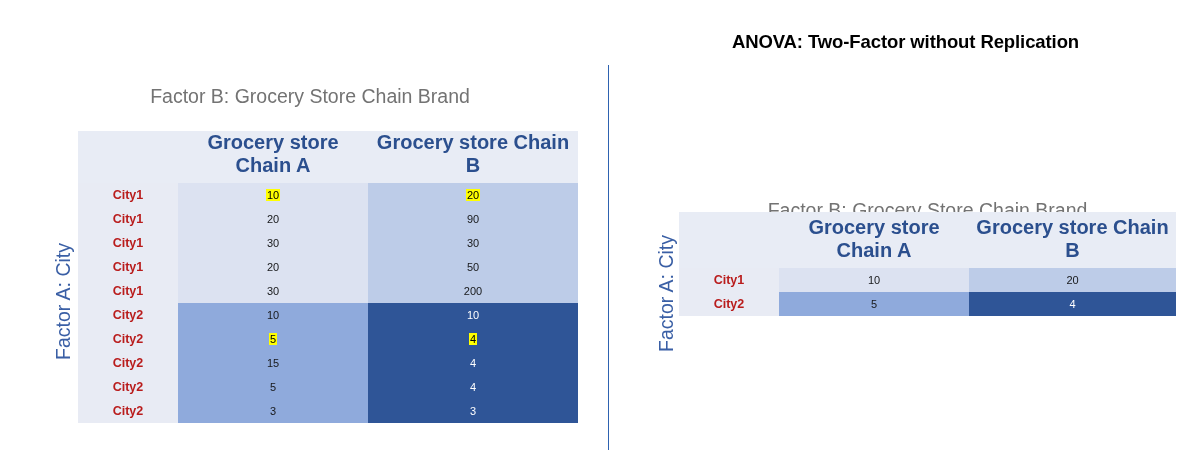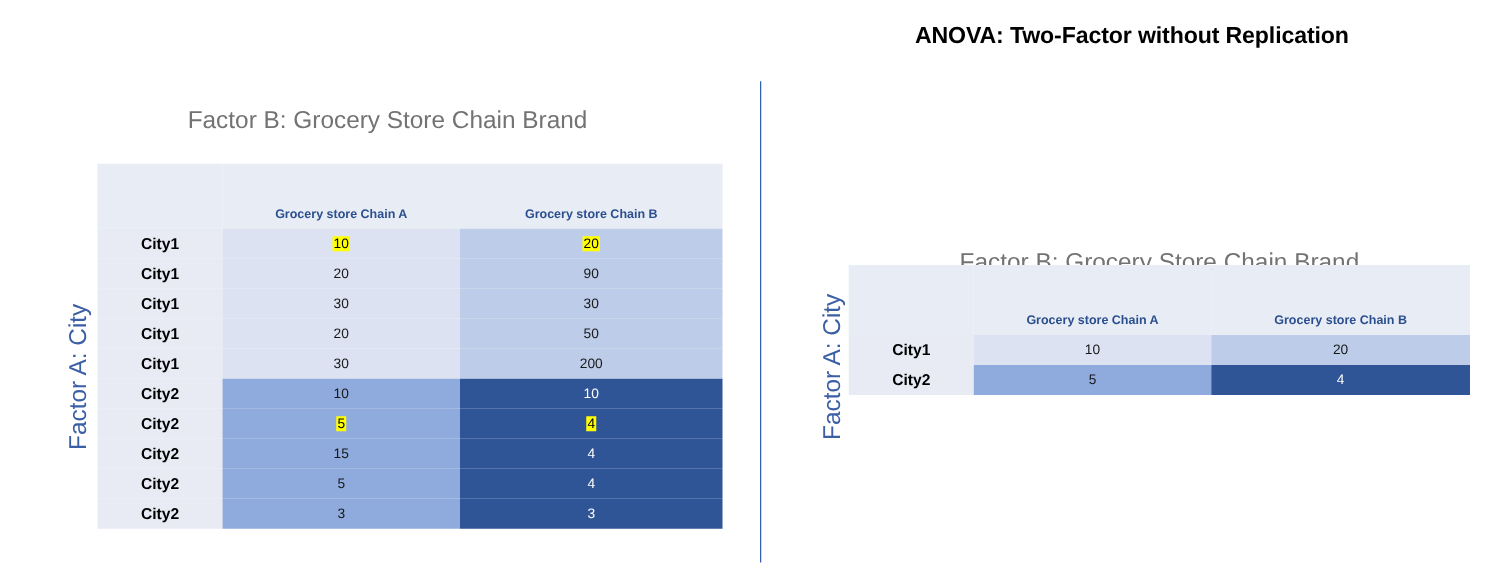--- a/index.html
+++ b/index.html
@@ -35,21 +35,21 @@
   .panel-title {
     position: absolute;
     text-align: center;
     font-weight: bold;
     font-size: 18.5px;
     color: #000000;
     letter-spacing: -0.1px;
     white-space: nowrap;
   }
   #title-left  { left: 0;   top: 17px; width: 608px; }
-  #title-right { left: 0;   top: 17px; width: 593px; }
+  #title-right { left: 0;   top: 31px; width: 593px; }
 
   .factor-b-label {
     position: absolute;
     font-size: 19.5px;
     color: #737373;
     white-space: nowrap;
     text-align: center;
   }
   #factor-b-left  { left: 0;  top: 85px;  width: 620px; }
   #factor-b-right { left: 74px; top: 199px; width: 520px; }
@@ -98,27 +98,27 @@
   #table-right tbody td { height: 24px; }
 
   
   .hdr-blank {
     background: #e8ecf5;
   }
   .hdr-col {
     background: #e8ecf5;
     color: #2b4f8e;
     font-weight: bold;
-    font-size: 10px;
+    font-size: 20px;
     vertical-align: bottom !important;
     padding-bottom: 6px !important;
   }
   .rowlabel {
     background: #e8ebf4;
-    color: #000000;
+    color: #b91c1c;
     font-weight: bold;
     font-size: 12.5px;
   }
   .cell {
     font-size: 11px;
     color: #17181a;
   }
   .cell-a-1 { background: #dce2f1; }
   .cell-b-1 { background: #bdcce8; }
   .cell-a-2 { background: #8faadc; }

